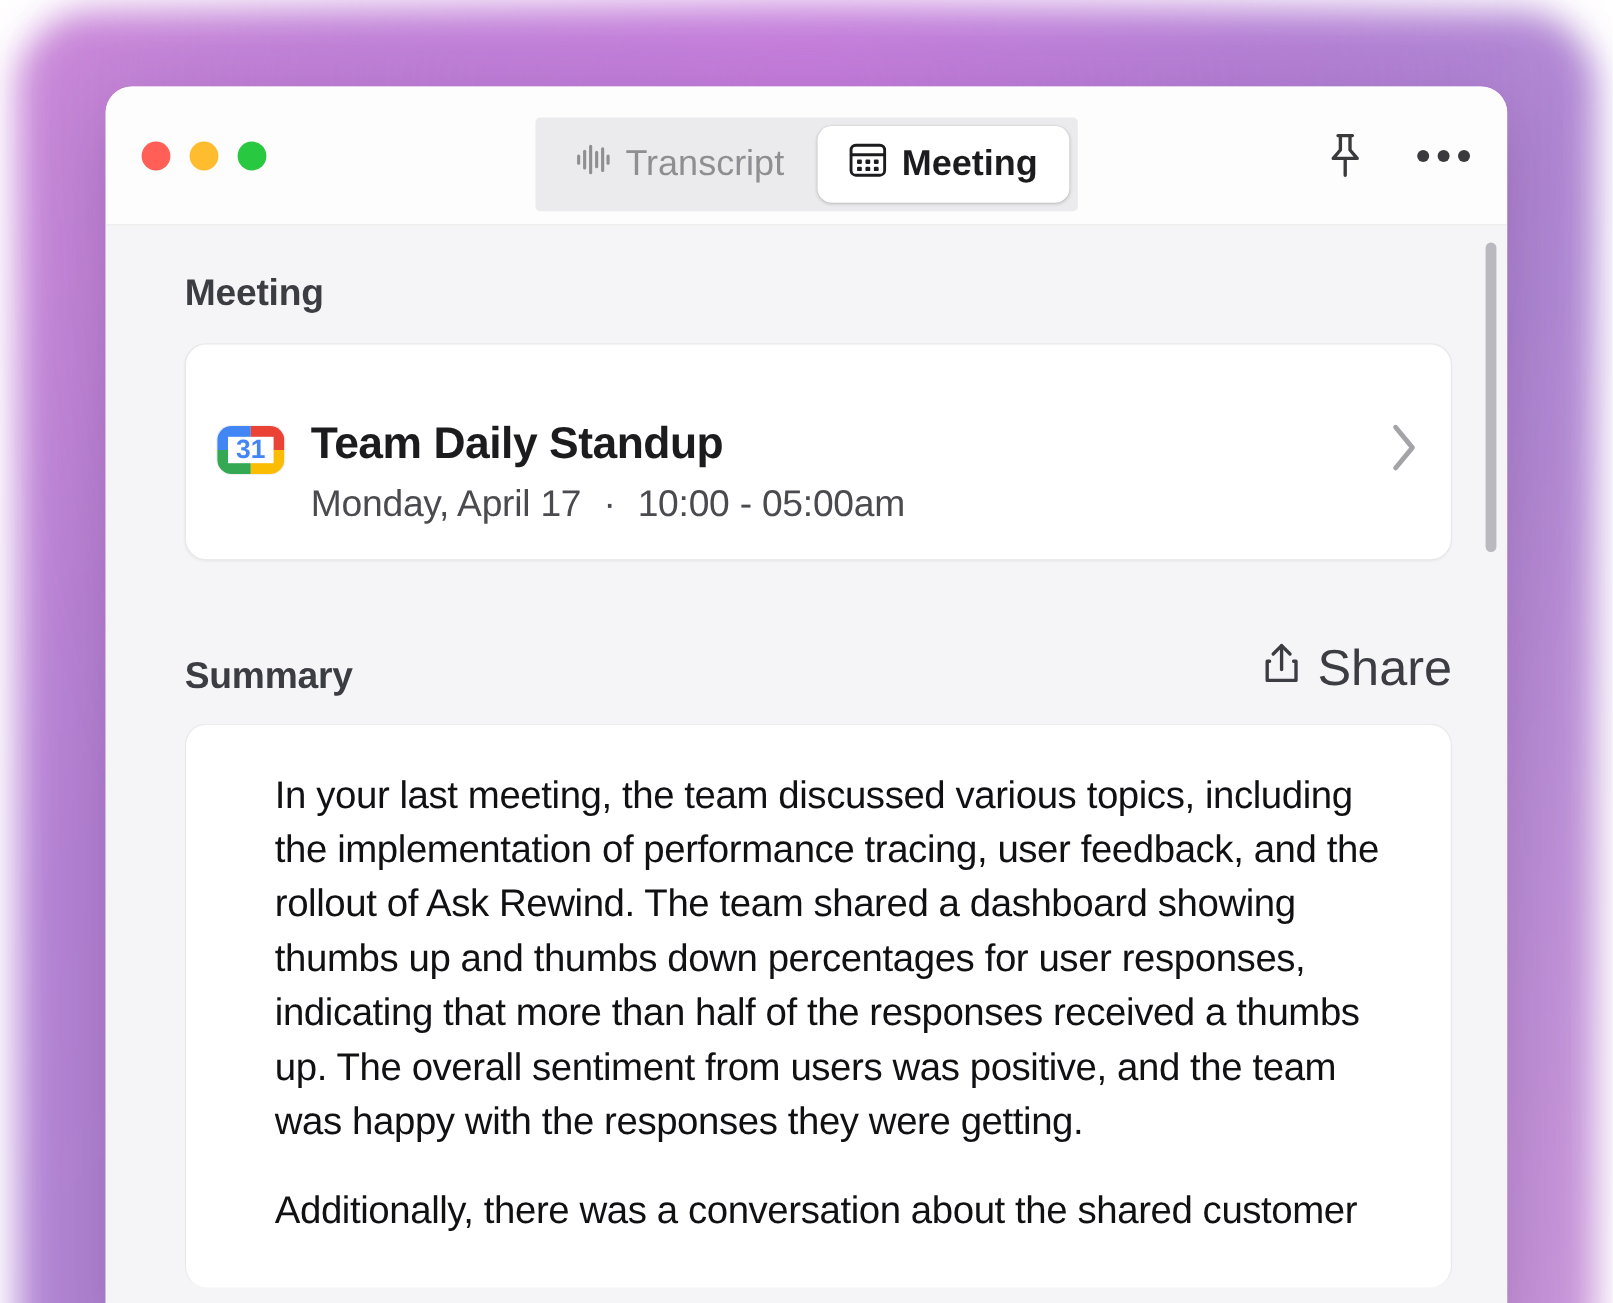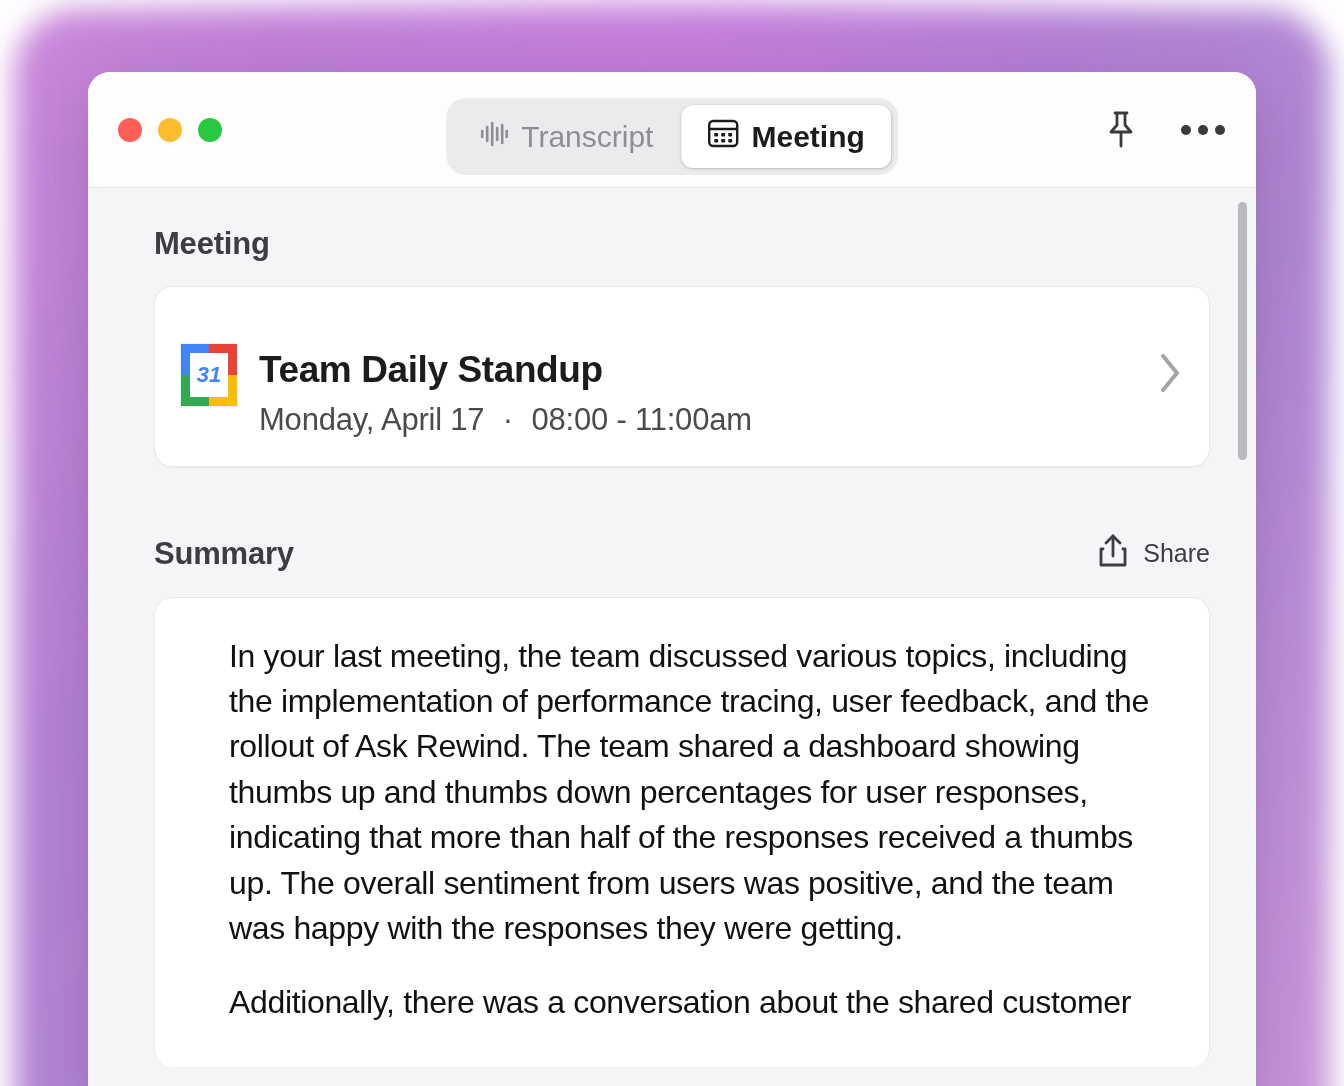--- a/index.html
+++ b/index.html
@@ -74,21 +74,21 @@
   .dot.green { background: #28c840; }
 
   .segmented {
     position: absolute;
     left: 50%;
     transform: translateX(-50%);
     top: 26px;
     display: flex;
     align-items: center;
     background: #ebebed;
-    border-radius: 20px;
+    border-radius: 4px;
     padding: 7px;
     gap: 2px;
   }
   .seg {
     display: flex;
     align-items: center;
     gap: 12px;
     padding: 13px 26px;
     border-radius: 12px;
     font-size: 30px;
@@ -144,29 +144,28 @@
     box-shadow: 0 1px 2px rgba(0,0,0,0.04);
   }
 
   .meeting-card {
     display: flex;
     align-items: center;
     padding: 26px 26px 28px 26px;
     cursor: pointer;
   }
   .gcal {
-    width: 56px; height: 62px;
-    border-radius: 0;
+    width: 56px; height: 40px;
+    border-radius: 12px;
     position: relative;
     flex: 0 0 auto;
     margin-right: 22px;
     background: #ffffff;
     overflow: hidden;
     box-shadow: 0 0 0 1px rgba(0,0,0,0.06);
-    font-style: italic;
   }
   .gcal .q { position: absolute; width: 50%; height: 50%; }
   .gcal .tl { left:0; top:0; background:#4285f4; }
   .gcal .tr { right:0; top:0; background:#ea4335; }
   .gcal .bl { left:0; bottom:0; background:#34a853; }
   .gcal .br { right:0; bottom:0; background:#fbbc04; }
   .gcal .inner {
     position: absolute; left: 9px; top: 9px; right: 9px; bottom: 9px;
     background: #ffffff;
     display:flex; align-items:center; justify-content:center;
@@ -185,30 +184,30 @@
   .meeting-sub {
     margin-top: 10px;
     font-size: 31px;
     color: #4a4a4f;
     letter-spacing: -0.2px;
   }
   .chevron { color: #a3a3a8; flex: 0 0 auto; padding-left: 14px; }
 
   .summary-head {
     display: flex;
-    align-items: center;
+    align-items: flex-end;
     justify-content: space-between;
     margin-top: 66px;
     gap: 40px;
   }
   .share-btn {
     display: flex;
     align-items: center;
     gap: 14px;
-    font-size: 25px;
+    font-size: 42px;
     color: #3c3c43;
     font-weight: 500;
     cursor: pointer;
   }
 
   .summary-card {
     margin-top: 22px;
     background: #ffffff;
     border-radius: 18px;
     border: 1px solid #e8e8ea;
@@ -314,21 +313,21 @@
               <div class="q tr"></div>
               <div class="q bl"></div>
               <div class="q br"></div>
             <div class="inner">31</div>
           </div>
           <div class="meeting-text">
             <div class="meeting-title">Team Daily Standup</div>
             <div class="meeting-sub">
               <span>Monday, April 17</span>
               <span style="margin:0 10px;">·</span>
-              <span>08:00 - 11:00am</span>
+              <span>10:00 - 05:00am</span>
             </div>
           </div>
           <div class="chevron">
             <svg width="26" height="44" viewBox="0 0 26 44" fill="none">
               <path d="M6 5l14 17L6 39" stroke="#a3a3a8" stroke-width="4" stroke-linecap="round" stroke-linejoin="round"></path>
             </svg>
           </div>
         </div>
 
         <div class="summary-head">

